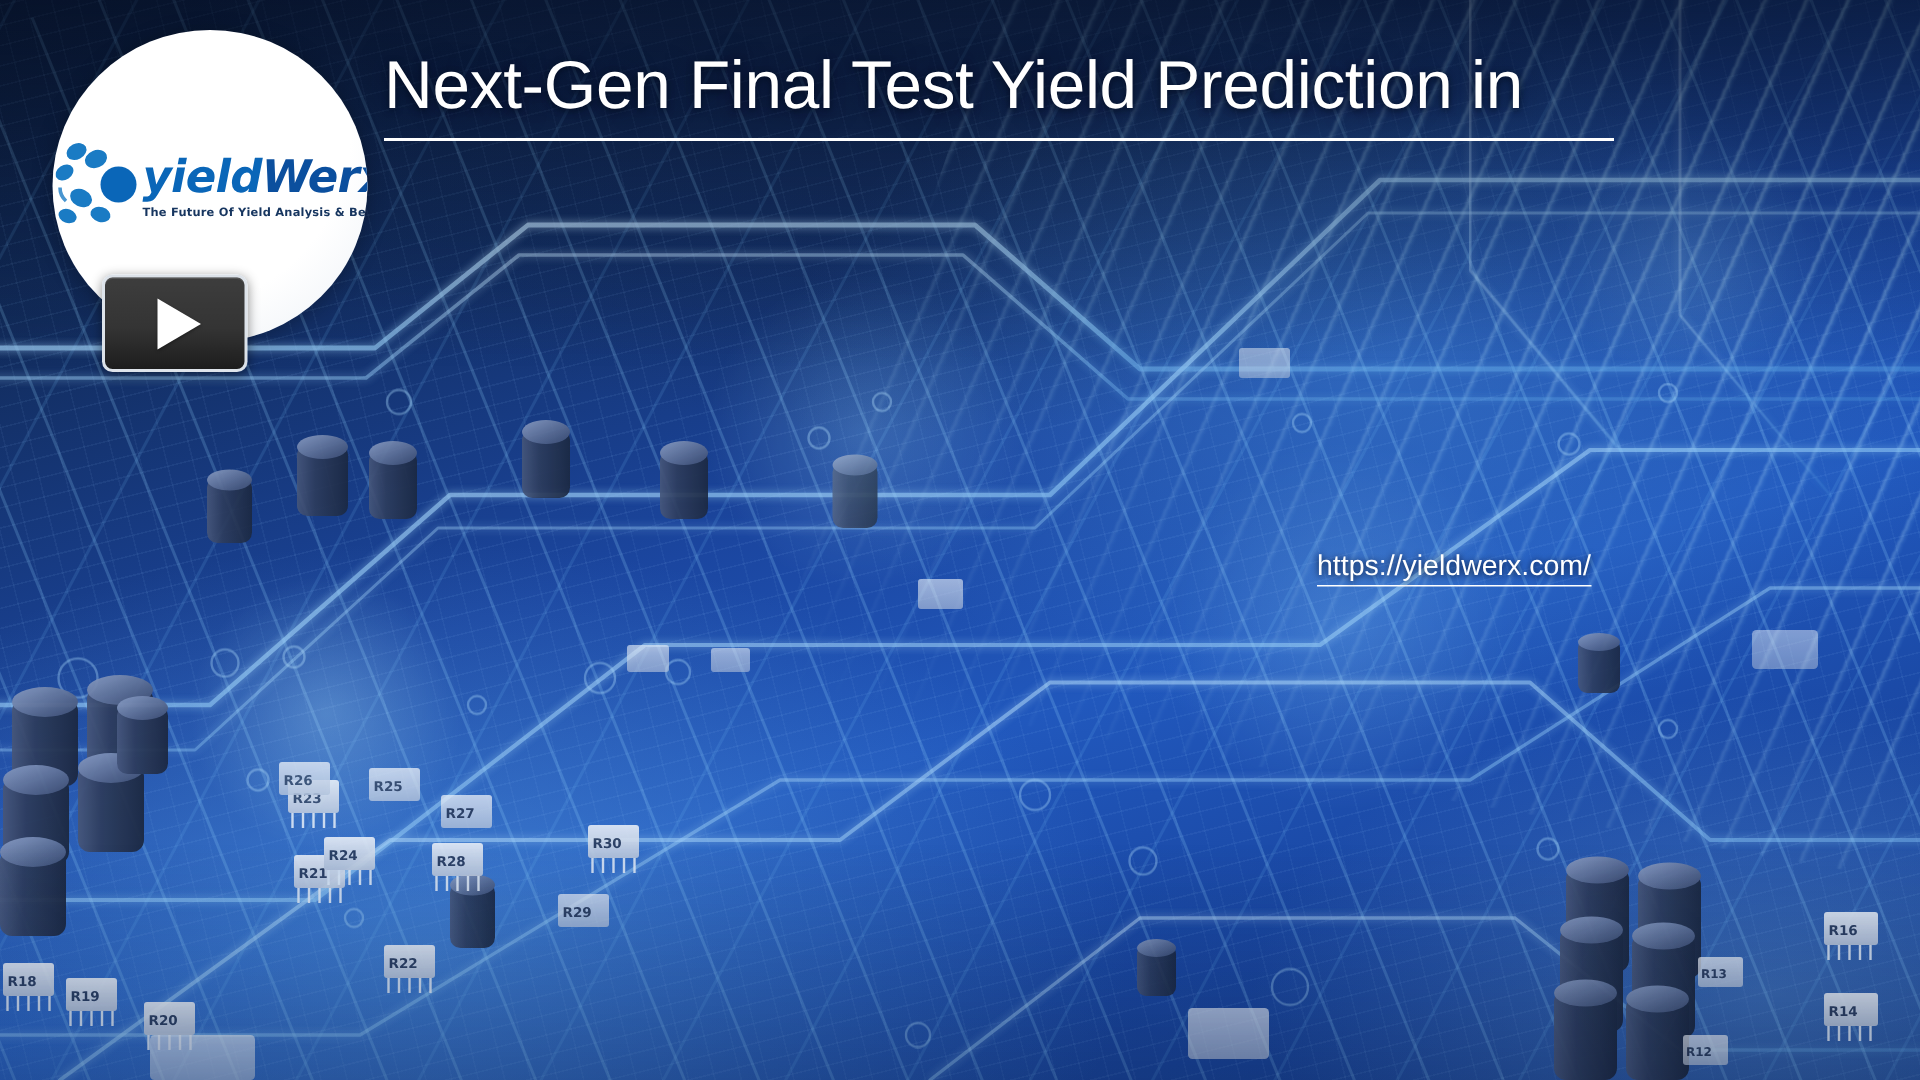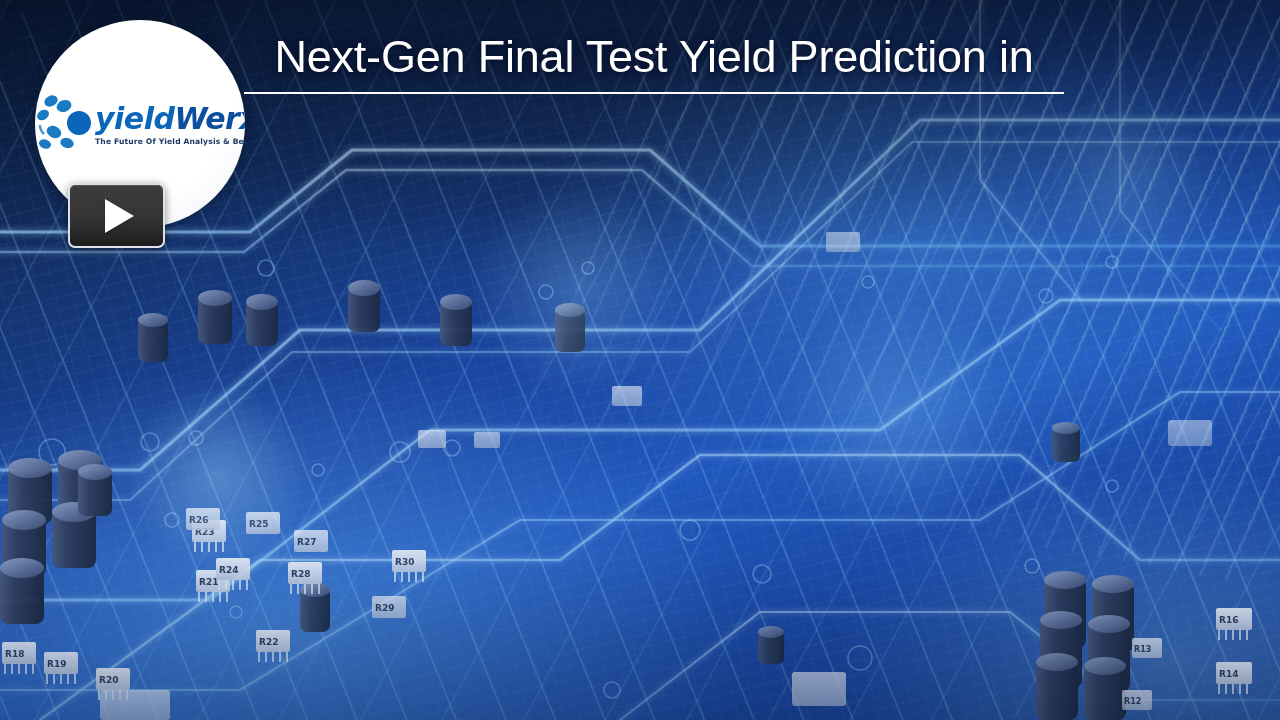--- a/index.html
+++ b/index.html
@@ -162,23 +162,22 @@
     border-top:17px solid transparent;
     border-bottom:17px solid transparent;
     border-left:29px solid #ffffff;
     margin-left:5px;
     filter:drop-shadow(0 1px 1px rgba(0,0,0,.35));
   }
 
   
   .title-block {
     position:absolute;
-    left:244px; top:24px;
+    left:256px; top:24px;
     width:820px;
-    text-align:center;
   }
   .title-line {
     display:block;
     font-family:"Liberation Sans", sans-serif;
     font-weight:400;
     font-size:45px;
     line-height:66px;
     color:#ffffff;
     letter-spacing:-0.2px;
     white-space:nowrap;
@@ -534,14 +533,15 @@
   </div>
 
   <div class="play-button" role="button" aria-label="Play">
     <span class="play-triangle"></span>
   </div>
 
   <div class="title-block">
     <span class="title-line title-line-1"><span class="u">Next-Gen Final Test Yield Prediction in</span></span>
   </div>
 
+  <a class="site-url" href="#">https://yieldwerx.com/</a>
 
 </div>
 
 </body></html>

